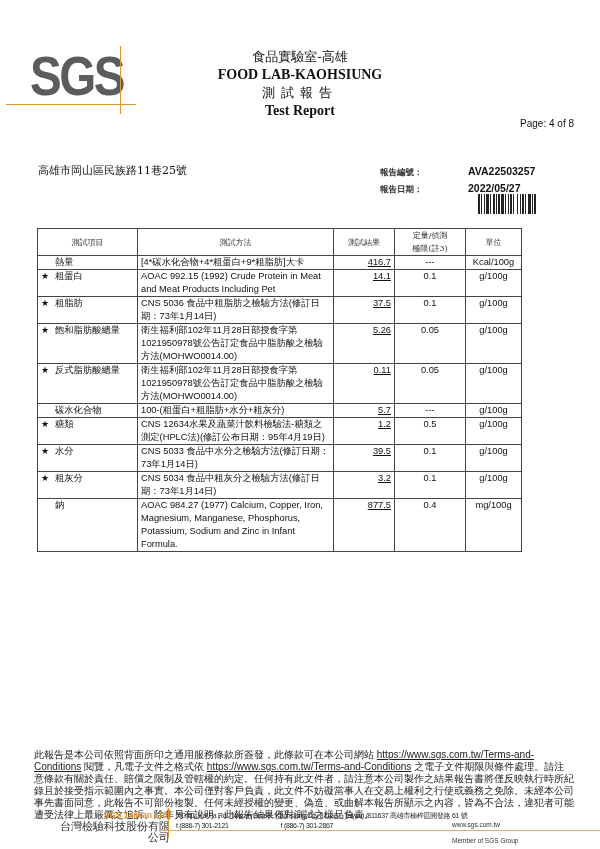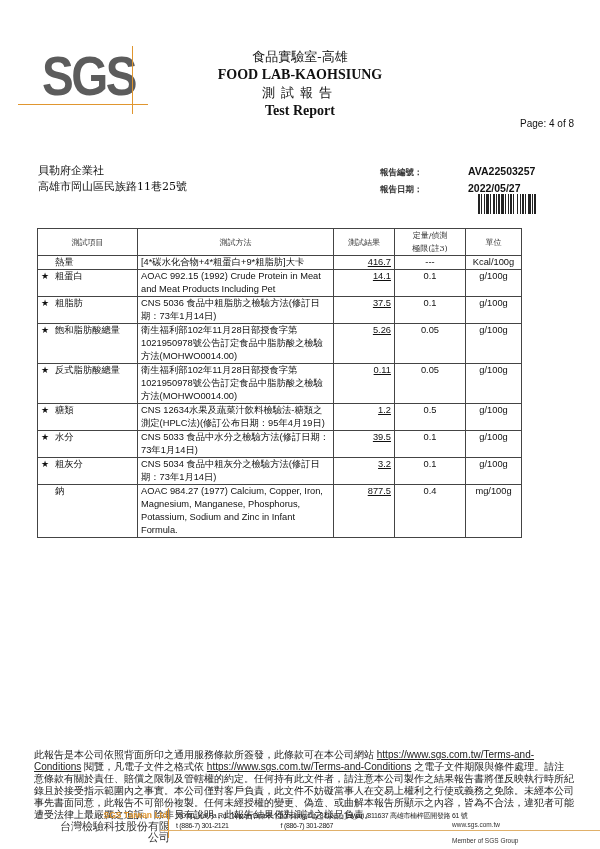--- a/index.html
+++ b/index.html
@@ -1,19 +1,19 @@
 <!DOCTYPE html>
 <html><head>
 <meta charset="utf-8">
 <style>
   html, body { margin:0; padding:0; background:#ffffff; }
   body { width:600px; height:849px; position:relative; overflow:hidden; font-family:"Liberation Sans", sans-serif; color:#111; }
   .abs { position:absolute; }
   
-  .logo { left:18px; top:46px; width:130px; height:70px; }
+  .logo { left:6px; top:46px; width:130px; height:70px; }
   .logo-text { position:absolute; left:24px; top:0; font-family:"Liberation Sans", sans-serif; font-weight:bold; font-size:56px; letter-spacing:-3px; color:#5c5c5c; line-height:60px; transform:scaleX(0.85); transform-origin:left top; }
   .logo-hline { position:absolute; left:0; top:58px; width:130px; height:1px; background:#e0962f; }
   .logo-vline { position:absolute; left:114px; top:0; width:1px; height:68px; background:#e0962f; }
   
   .titles { left:150px; top:48px; width:300px; text-align:center; font-family:"Liberation Serif", serif; }
   .titles div { line-height:18px;font-family:Liberation Serif, serif; }
   .t-zh1 { font-size:13px; }
   .t-en1 { font-size:14px; font-weight:bold; }
   .t-zh2 { font-size:13px; letter-spacing:6px; }
   .t-en2 { font-size:14px; font-weight:bold; }
@@ -60,21 +60,20 @@
 
 <div class="abs titles">
   <div class="t-zh1">食品實驗室-高雄</div>
   <div class="t-en1">FOOD LAB-KAOHSIUNG</div>
   <div class="t-zh2">測試報告</div>
   <div class="t-en2">Test Report</div>
 </div>
 <div class="abs page-no">Page: 4 of 8</div>
 
 <div class="abs client">
-  <div>貝勒府企業社</div>
   <div>高雄市岡山區民族路11巷25號</div>
 </div>
 
 <div class="abs report-meta">
   <div><span class="lbl">報告編號：</span><span class="val">AVA22503257</span></div>
   <div><span class="lbl">報告日期：</span><span class="val">2022/05/27</span></div>
 </div>
 
 <div class="abs barcode" id="barcode">
     <span style="width: 2px; background: rgb(34, 34, 34);"></span>
@@ -162,20 +161,27 @@
         <td class="c-unit">g/100g</td>
       </tr>
       <tr>
         <td class="c-item"><span class="star">★</span><span>反式脂肪酸總量</span></td>
         <td class="c-method">衛生福利部102年11月28日部授食字第1021950978號公告訂定食品中脂肪酸之檢驗方法(MOHWO0014.00)</td>
         <td class="c-result">0.11</td>
         <td class="c-limit">0.05</td>
         <td class="c-unit">g/100g</td>
       </tr>
       <tr>
+        <td class="c-item"><span class="star"></span><span>碳水化合物</span></td>
+        <td class="c-method">100-(粗蛋白+粗脂肪+水分+粗灰分)</td>
+        <td class="c-result">5.7</td>
+        <td class="c-limit">---</td>
+        <td class="c-unit">g/100g</td>
+      </tr>
+      <tr>
         <td class="c-item"><span class="star">★</span><span>糖類</span></td>
         <td class="c-method">CNS 12634水果及蔬菜汁飲料檢驗法-糖類之測定(HPLC法)(修訂公布日期：95年4月19日)</td>
         <td class="c-result">1.2</td>
         <td class="c-limit">0.5</td>
         <td class="c-unit">g/100g</td>
       </tr>
       <tr>
         <td class="c-item"><span class="star">★</span><span>水分</span></td>
         <td class="c-method">CNS 5033 食品中水分之檢驗方法(修訂日期：73年1月14日)</td>
         <td class="c-result">39.5</td>

